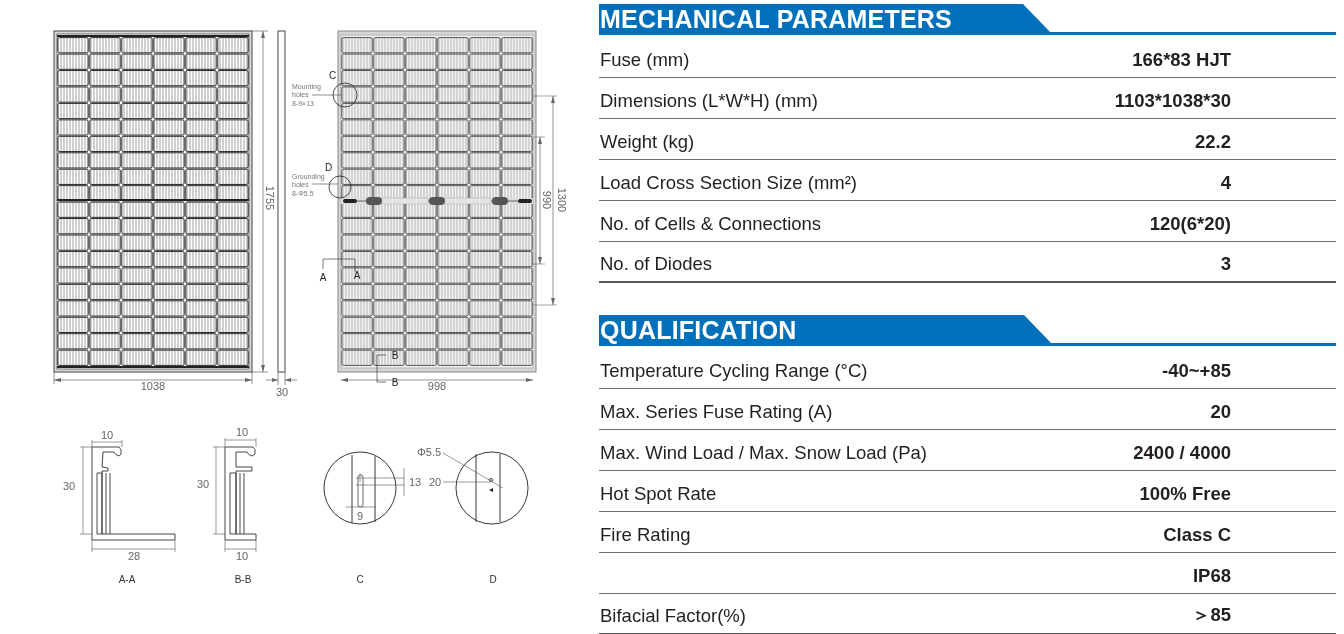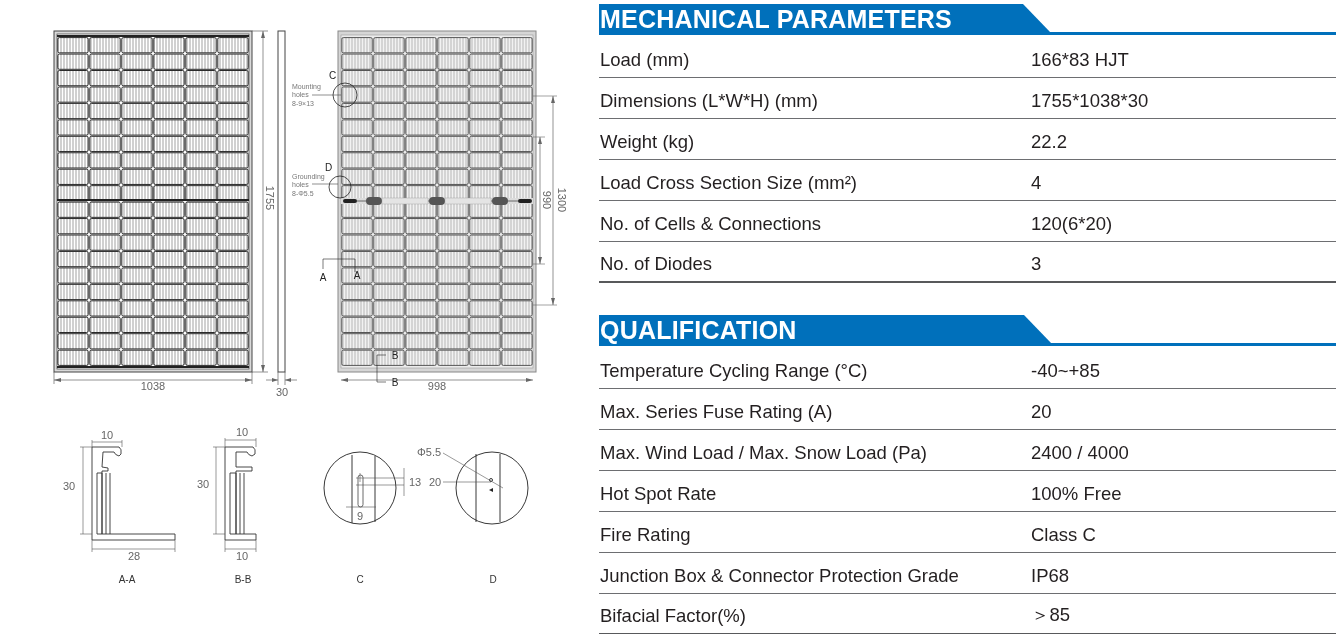--- a/index.html
+++ b/index.html
@@ -14,21 +14,21 @@
   .section-header .bar { position: absolute; left: 0; top: 0; height: 29px; background: #0070bb;
     clip-path: polygon(0 0, calc(100% - 28px) 0, 100% 100%, 0 100%); }
   .section-header .rule { position: absolute; left: 0; right: 0; top: 28px; height: 3px; background: #0070bb; }
   .section-header .title { position: absolute; left: 1px; top: 0; height: 29px; line-height: 30px;
     color: #fff; font-weight: bold; font-size: 25px; letter-spacing: 0.2px; }
   .mech .bar { width: 452px; }
   .qual .bar { width: 453px; }
 
   .row { position: relative; height: 41px; border-bottom: 1.5px solid #6d6e71; }
   .row .label { position: absolute; left: 1px; bottom: 6px; font-size: 18.5px; color: #231f20; white-space: nowrap; }
-  .row .value { position: absolute; left: 432px; width: 200px; bottom: 6px; text-align: left; font-size: 18.5px; color: #231f20; white-space: nowrap; }
+  .row .value { position: absolute; left: 432px; width: 200px; bottom: 6px; text-align: right; font-size: 18.5px; color: #231f20; white-space: nowrap; font-weight: bold; }
   .row.first { height: 42px; }
   .row.last { border-bottom: 2px solid #58595b; }
 </style>
 </head>
 <body>
 
 <div class="drawings">
 <svg width="590" height="634" viewBox="0 0 590 634" xmlns="http://www.w3.org/2000/svg" font-family="Liberation Sans, DejaVu Sans, sans-serif">
   <defs>
     <pattern id="cellStripes" width="3" height="10" patternUnits="userSpaceOnUse">
@@ -454,26 +454,26 @@
 
 <div class="specs">
 
   <div class="section-header mech">
     <div class="bar"></div>
     <div class="rule"></div>
     <div class="title">MECHANICAL PARAMETERS</div>
   </div>
   <div>
     <div class="row first" style="height:40px">
-      <span class="label">Load (mm)</span>
+      <span class="label">Fuse (mm)</span>
       <span class="value">166*83 HJT</span>
     </div>
     <div class="row">
       <span class="label">Dimensions (L*W*H) (mm)</span>
-      <span class="value">1755*1038*30</span>
+      <span class="value">1103*1038*30</span>
     </div>
     <div class="row">
       <span class="label">Weight (kg)</span>
       <span class="value">22.2</span>
     </div>
     <div class="row">
       <span class="label">Load Cross Section Size (mm²)</span>
       <span class="value">4</span>
     </div>
     <div class="row">
@@ -506,21 +506,20 @@
     </div>
     <div class="row">
       <span class="label">Hot Spot Rate</span>
       <span class="value">100% Free</span>
     </div>
     <div class="row">
       <span class="label">Fire Rating</span>
       <span class="value">Class C</span>
     </div>
     <div class="row">
-      <span class="label">Junction Box &amp; Connector Protection Grade</span>
       <span class="value">IP68</span>
     </div>
     <div class="row last">
       <span class="label">Bifacial Factor(%)</span>
       <span class="value">＞85</span>
     </div>
   </div>
 </div>
 
 </body></html>

